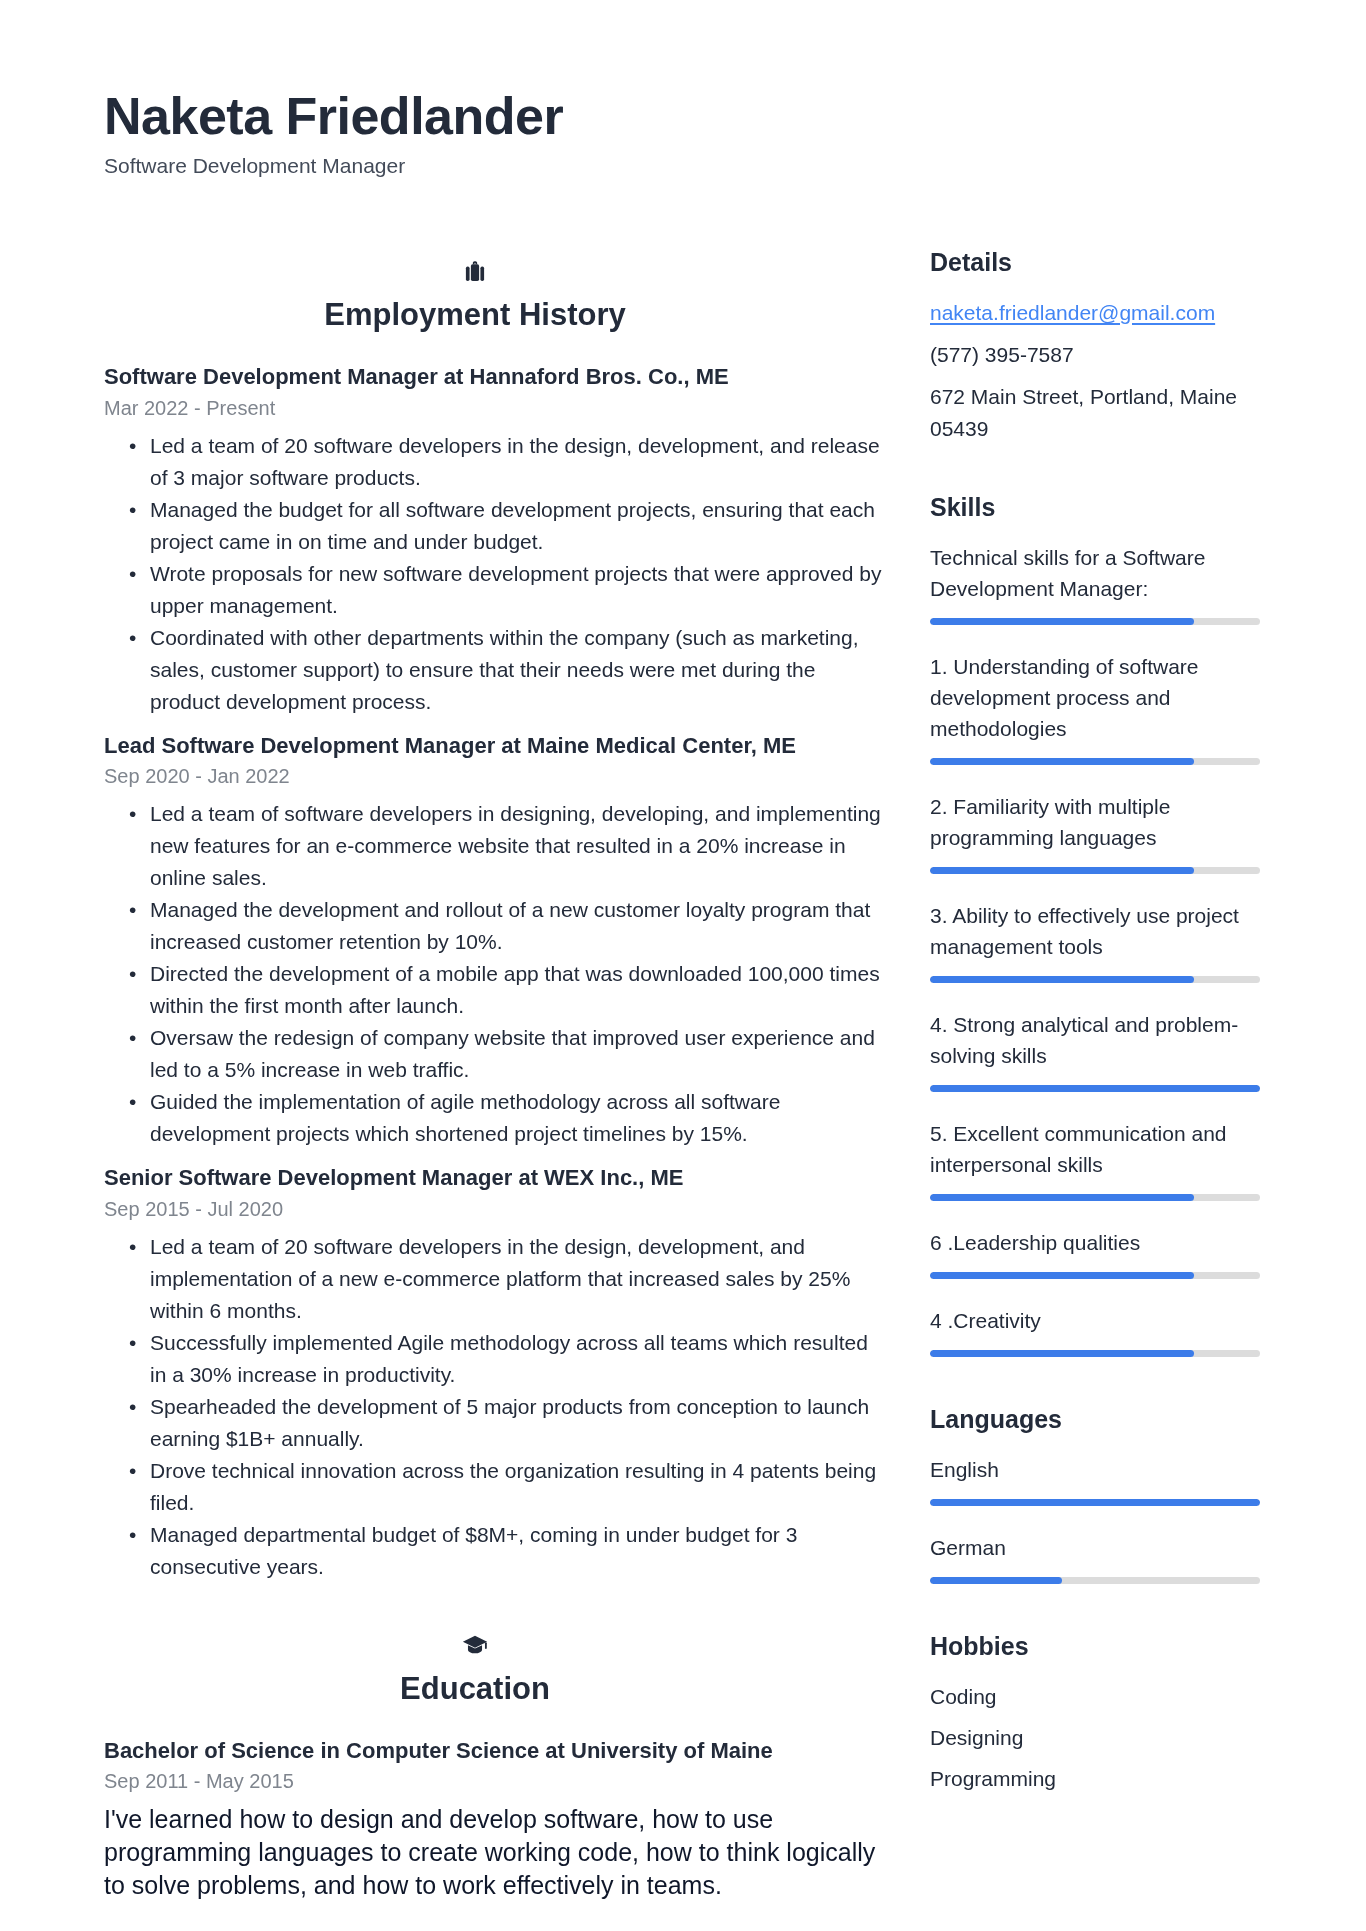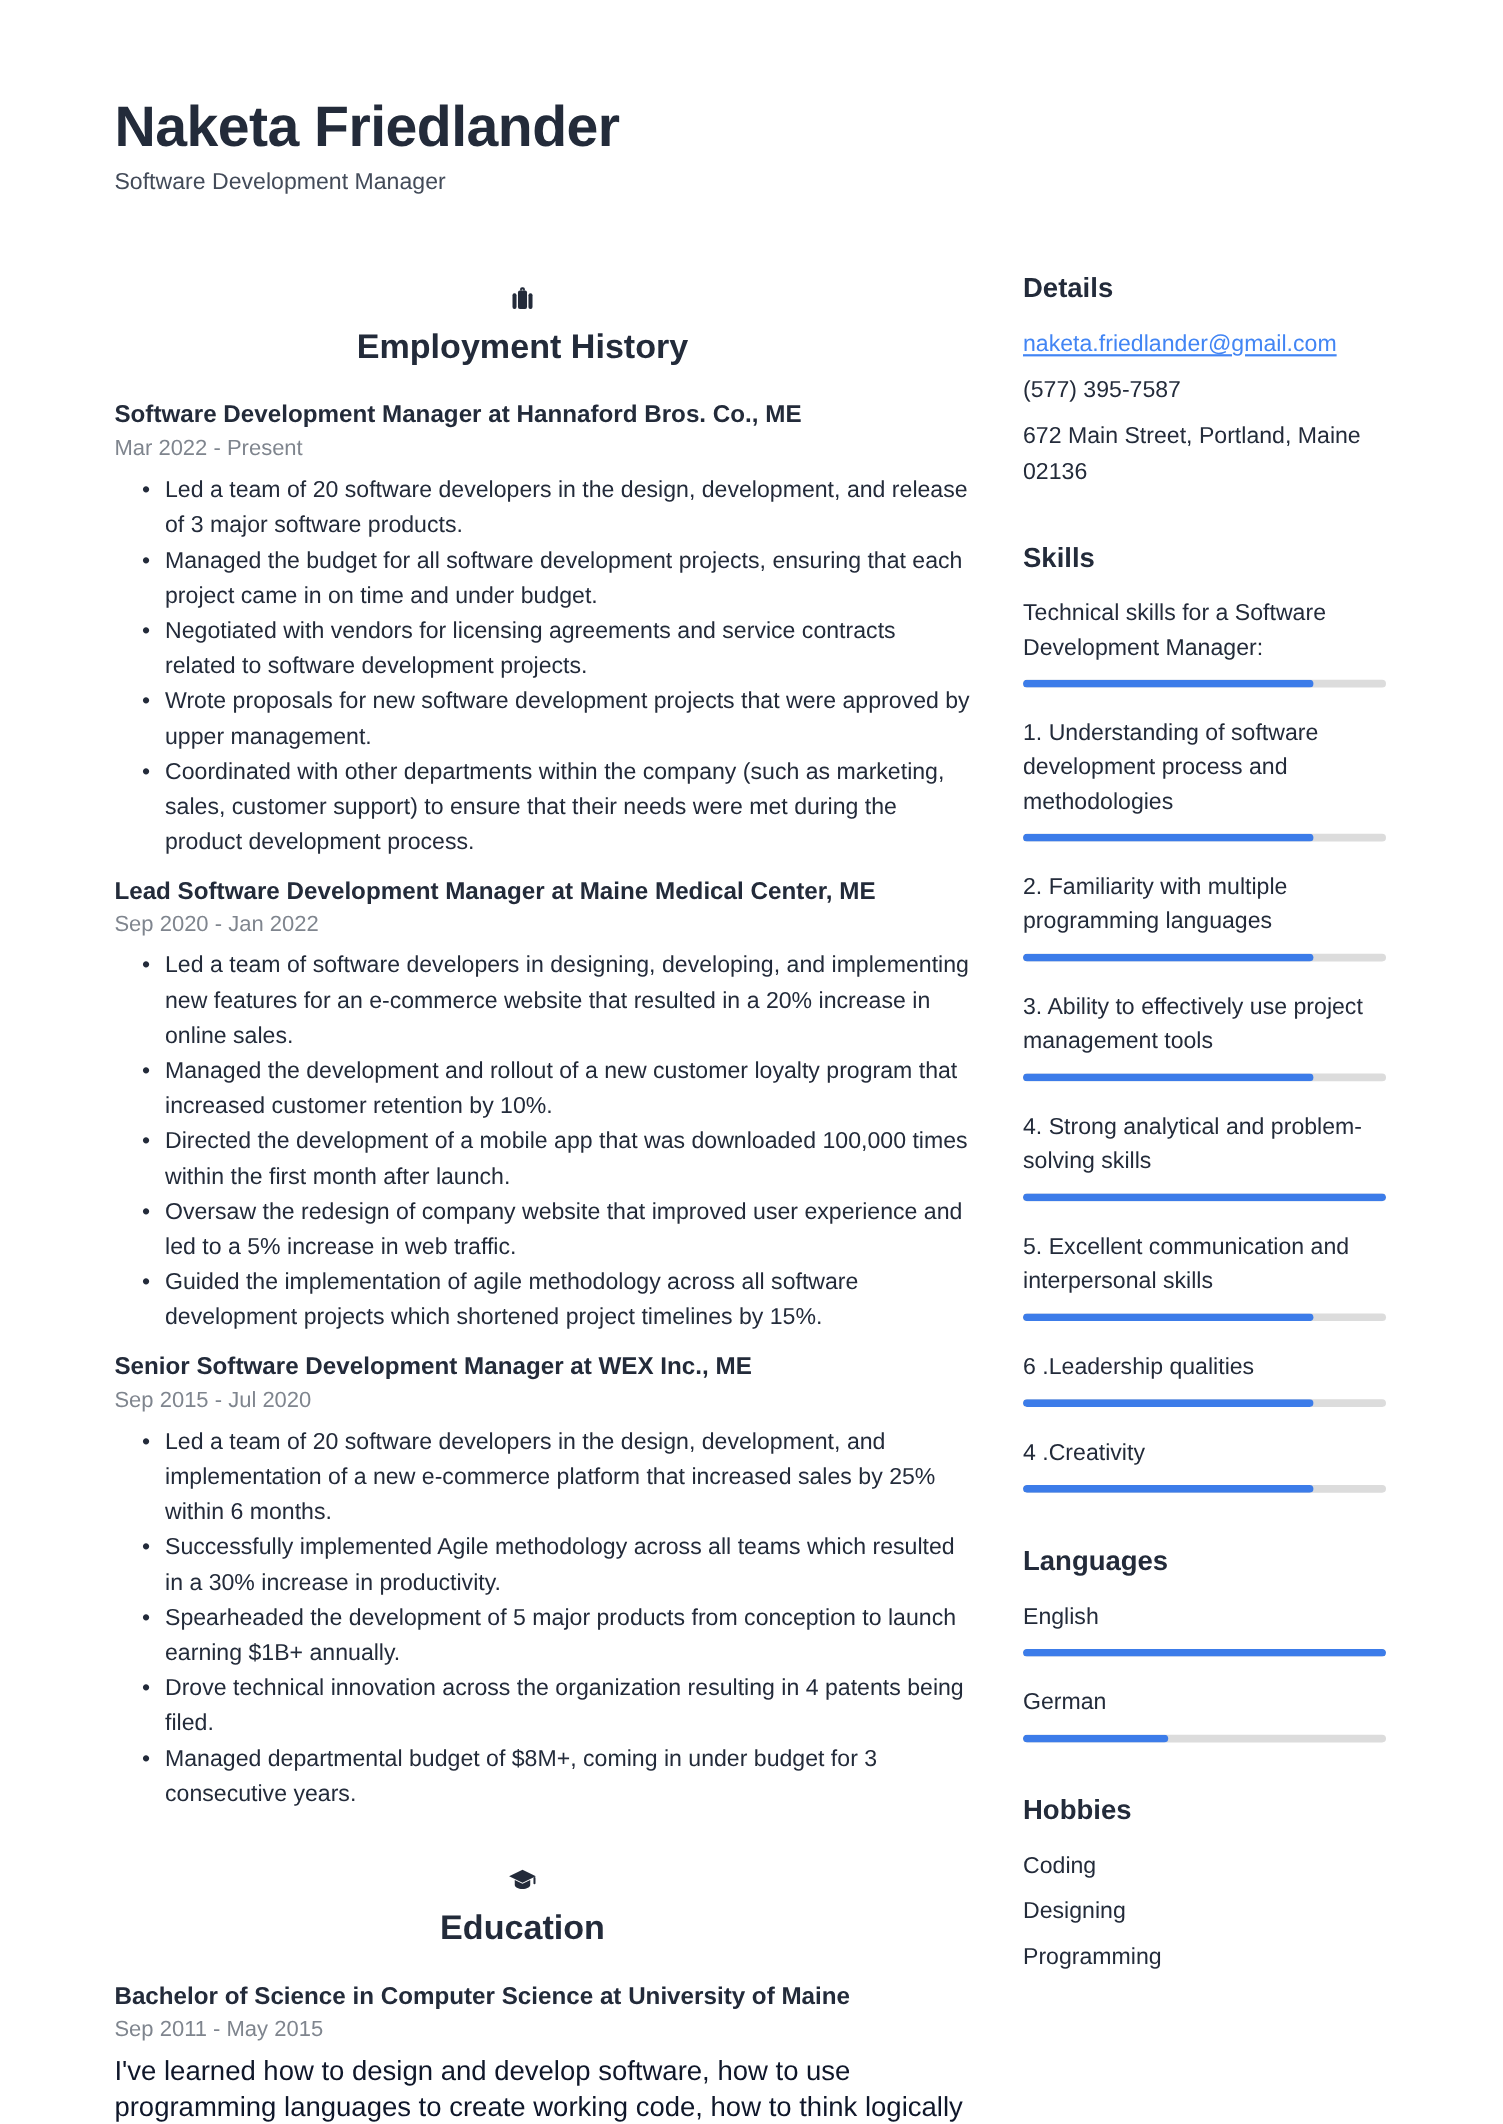--- a/index.html
+++ b/index.html
@@ -91,21 +91,20 @@
         </span>
         <span>Employment History</span>
       </h2>
 
       <article class="job">
         <h3 class="job-title">Software Development Manager at Hannaford Bros. Co., ME</h3>
         <div class="job-dates">Mar 2022 - Present</div>
         <ul class="bullets">
           <li>Led a team of 20 software developers in the design, development, and release of 3 major software products.</li>
           <li>Managed the budget for all software development projects, ensuring that each project came in on time and under budget.</li>
-          <li>Negotiated with vendors for licensing agreements and service contracts related to software development projects.</li>
           <li>Wrote proposals for new software development projects that were approved by upper management.</li>
           <li>Coordinated with other departments within the company (such as marketing, sales, customer support) to ensure that their needs were met during the product development process.</li>
         </ul>
       </article>
 
       <article class="job">
         <h3 class="job-title">Lead Software Development Manager at Maine Medical Center, ME</h3>
         <div class="job-dates">Sep 2020 - Jan 2022</div>
         <ul class="bullets">
           <li>Led a team of software developers in designing, developing, and implementing new features for an e-commerce website that resulted in a 20% increase in online sales.</li>
@@ -151,21 +150,21 @@
   </div>
 
   <aside class="sidebar">
 
     <section class="sb-section">
       <h3 class="sb-heading">Details</h3>
       <a class="sb-link" href="#">naketa.friedlander@gmail.com</a>
       <div class="sb-row">(577) 395-7587</div>
       <div class="sb-addr">
         <div>672 Main Street, Portland, Maine</div>
-        <div>02136</div>
+        <div>05439</div>
       </div>
     </section>
 
 
     <section class="sb-section">
       <h3 class="sb-heading">Skills</h3>
 
       <div class="skill">
         <div class="skill-label">Technical skills for a Software Development Manager:</div>
         <div class="skill-bar">

